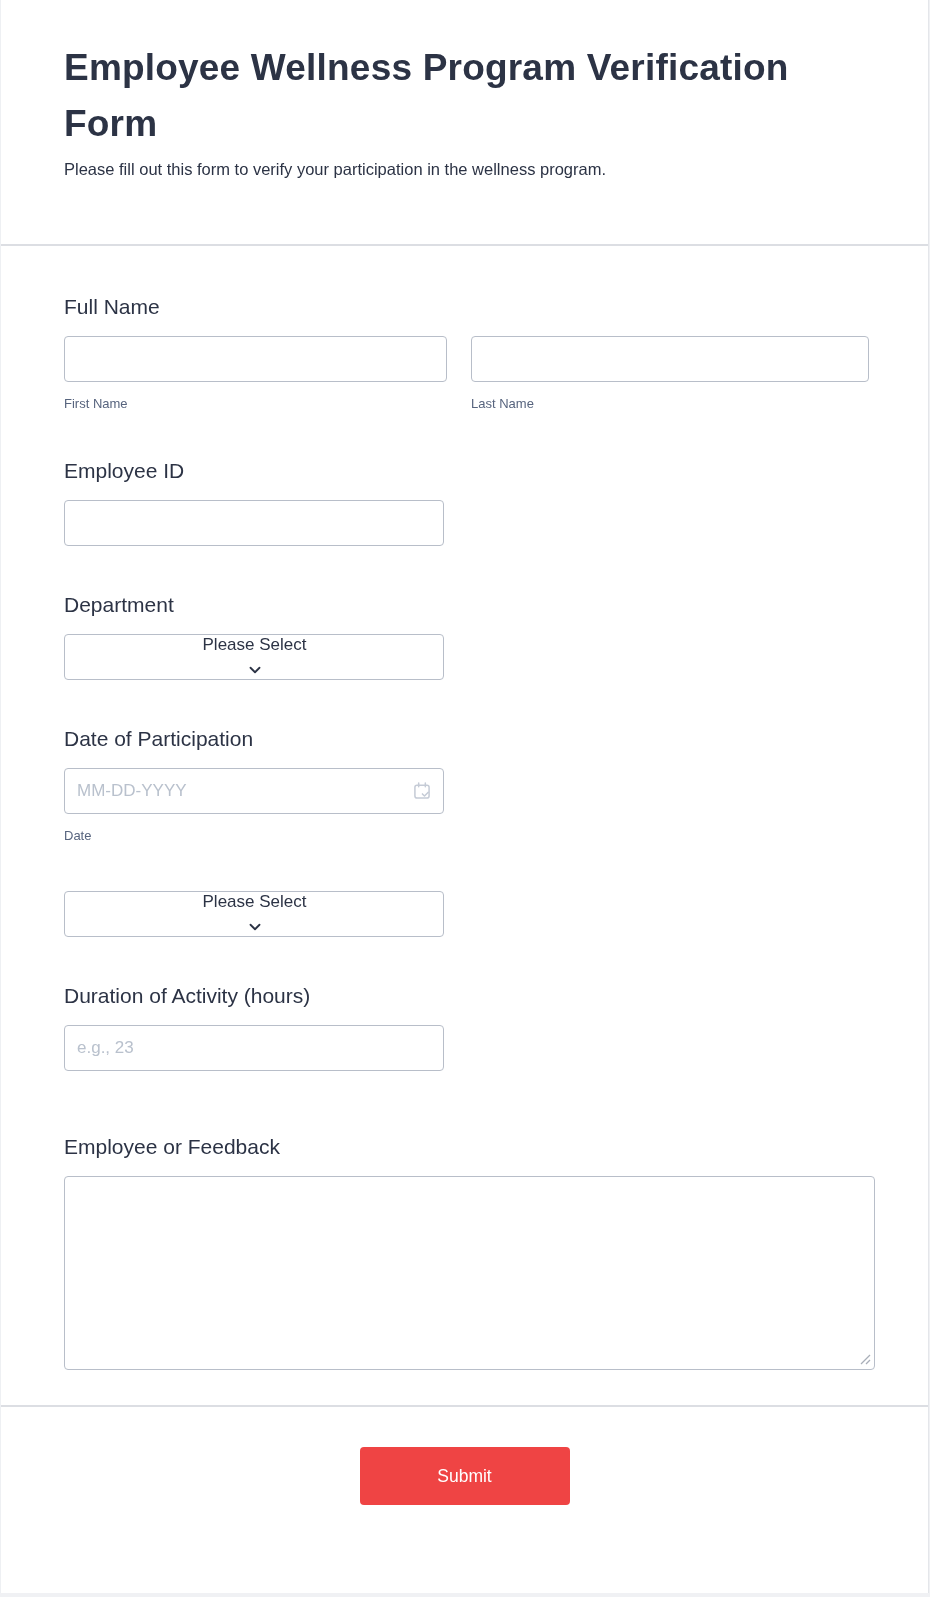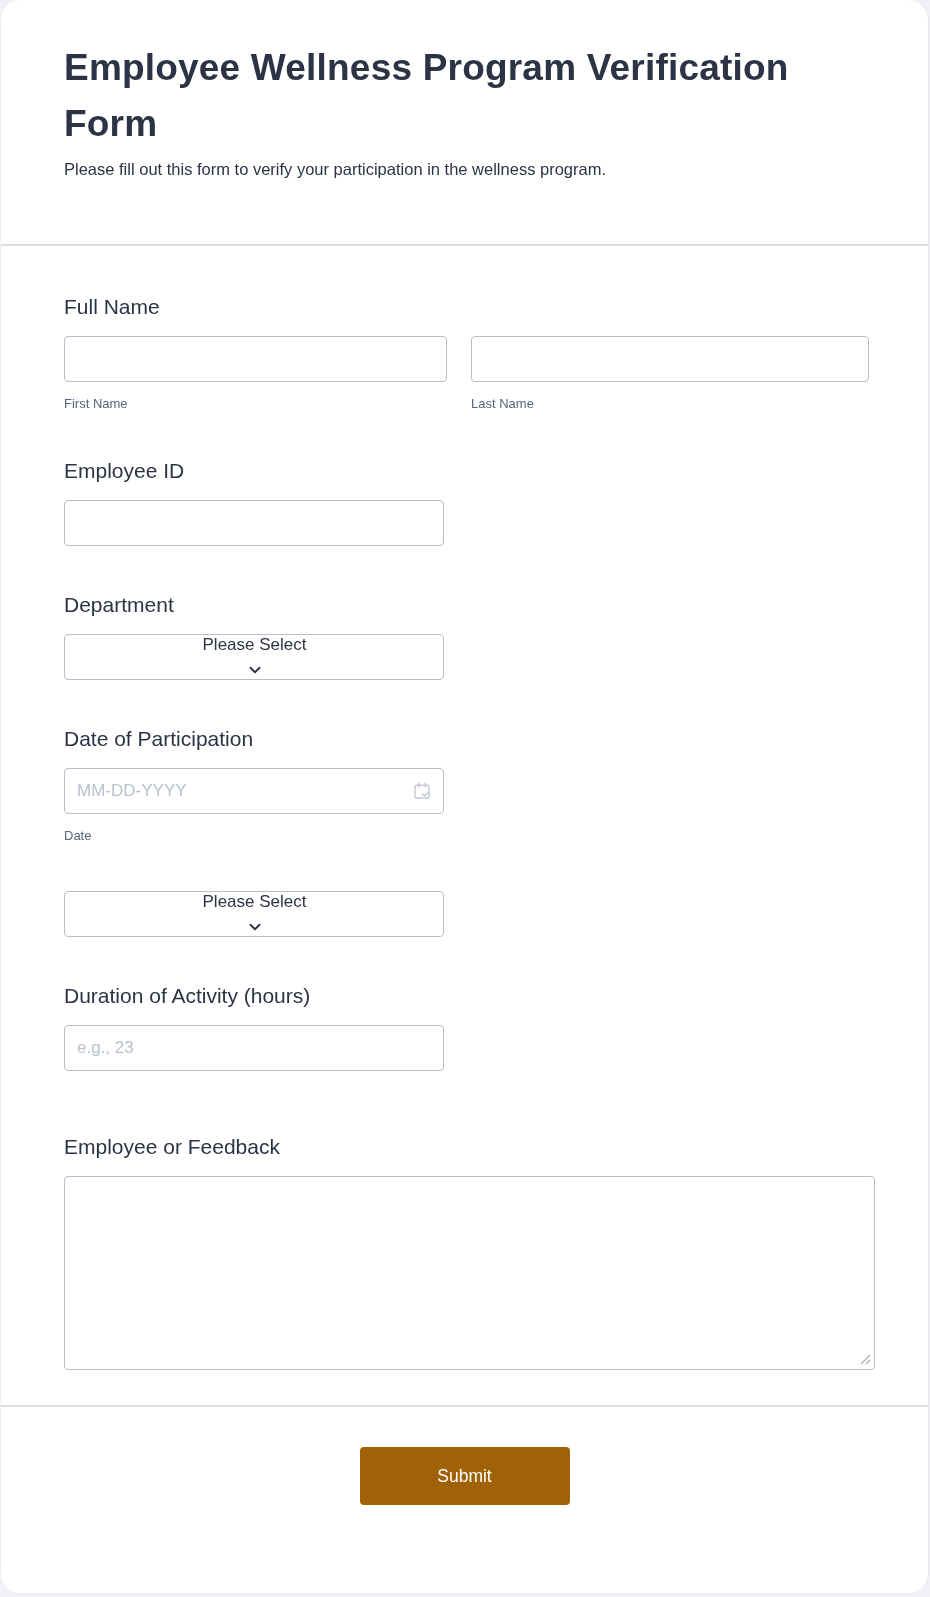--- a/index.html
+++ b/index.html
@@ -10,21 +10,20 @@
     width: 930px;
   }
   .card {
     width: 929px;
     min-height: 1593px;
     background: #ffffff;
     border-left: 1px solid #eef0f3;
     border-right: 1px solid #e4e6ea;
     display: flex;
     flex-direction: column;
-    border-radius: 20px;
   }
   .header {
     padding: 40px 71px 62px 63px;
   }
   .form-title {
     margin: 0;
     font-size: 37px;
     line-height: 56px;
     font-weight: 700;
     color: #2c3345;
@@ -138,21 +137,21 @@
     display: flex;
   }
   .submit-section {
     padding: 40px 0 47px 0;
     display: flex;
     justify-content: center;
   }
   .submit-button {
     width: 210px;
     height: 58px;
-    background: #a16207;
+    background: #ef4444;
     color: #ffffff;
     border: none;
     border-radius: 4px;
     font-family: "Liberation Sans", sans-serif;
     font-size: 17.5px;
     font-weight: 500;
     cursor: pointer;
   }
   .spacer { flex: 1; }
 </style>

